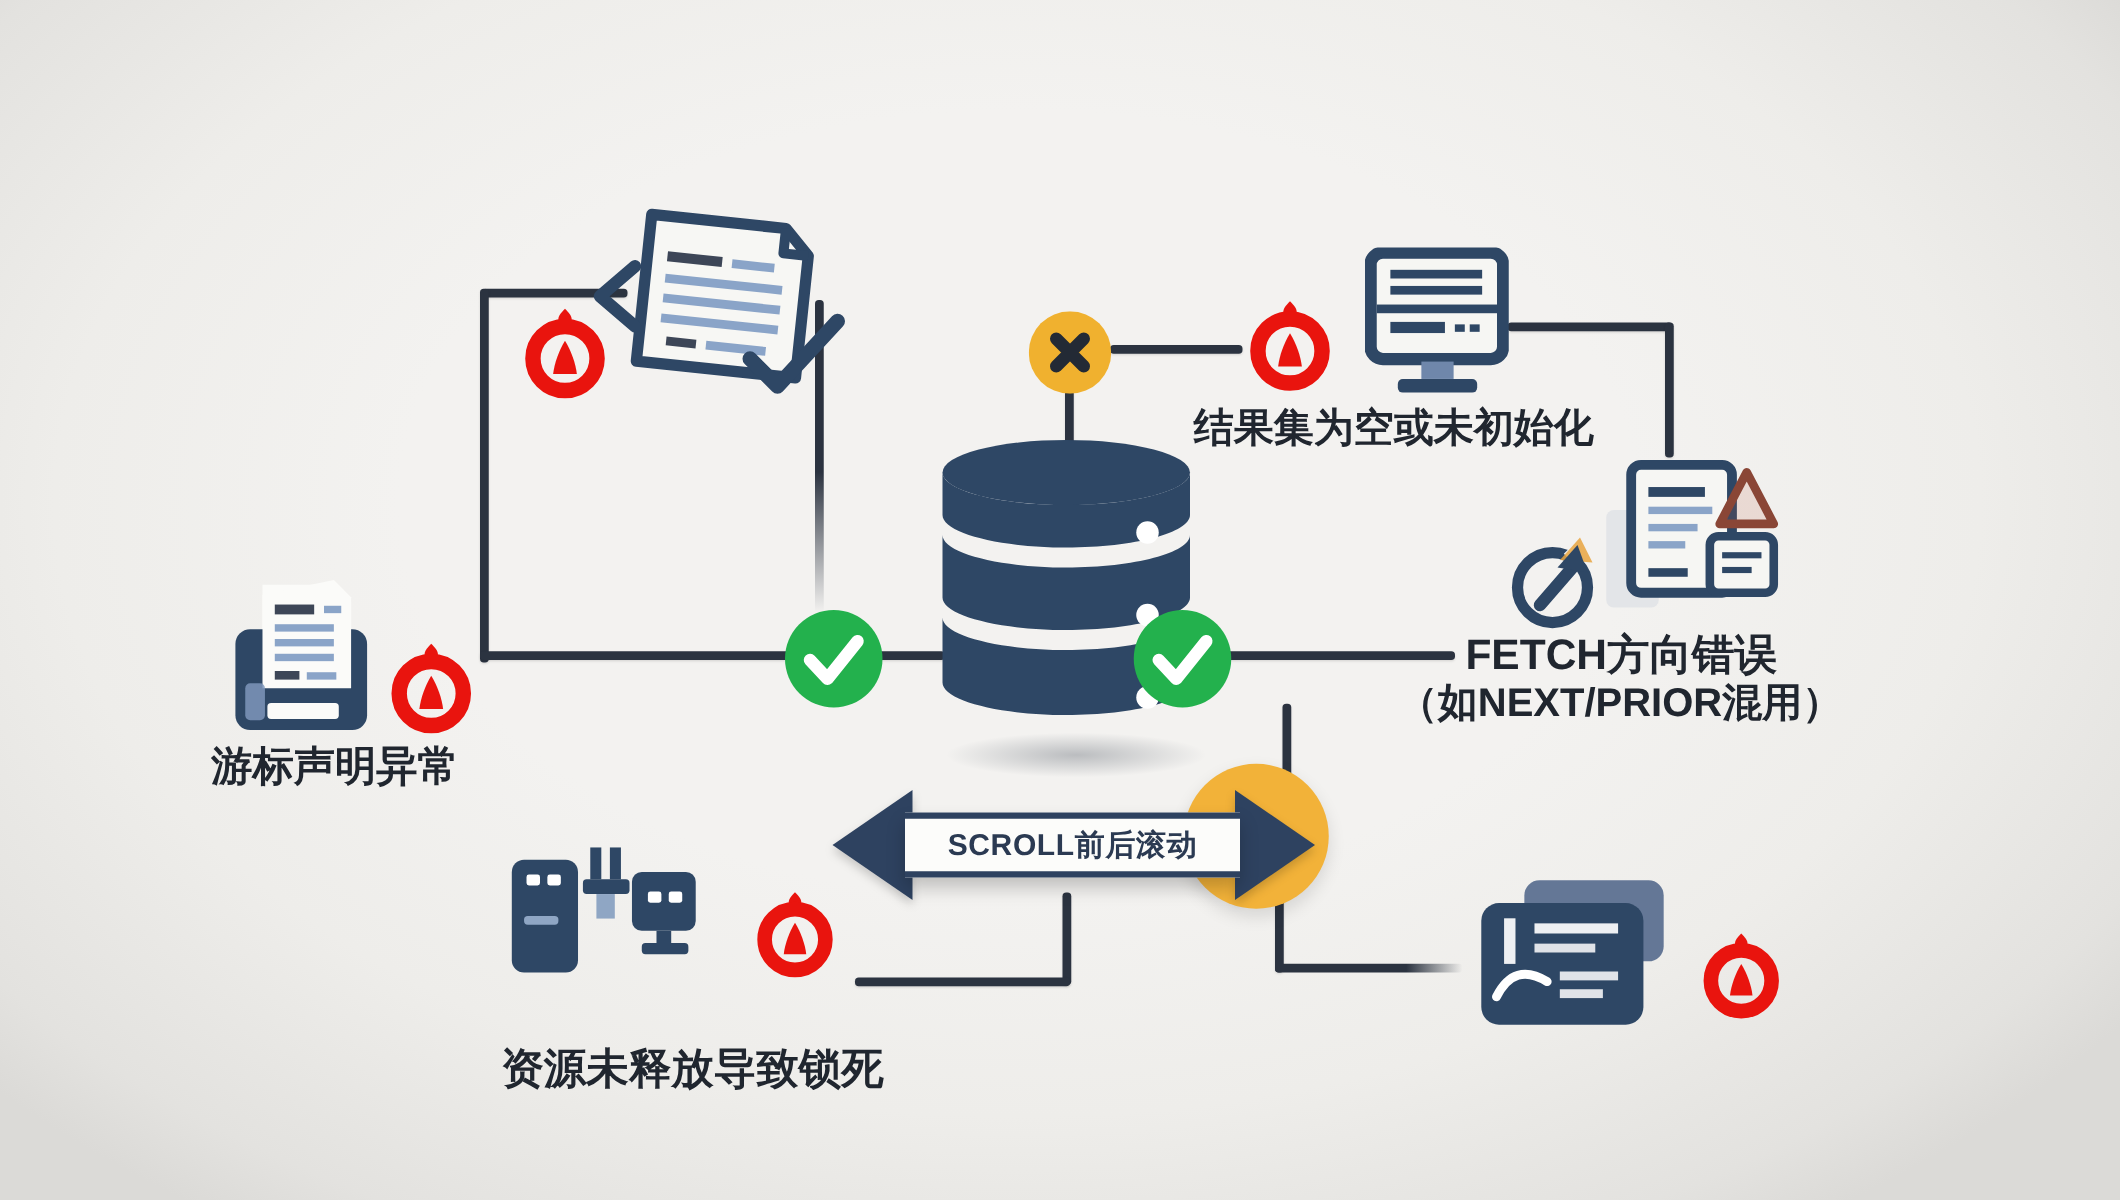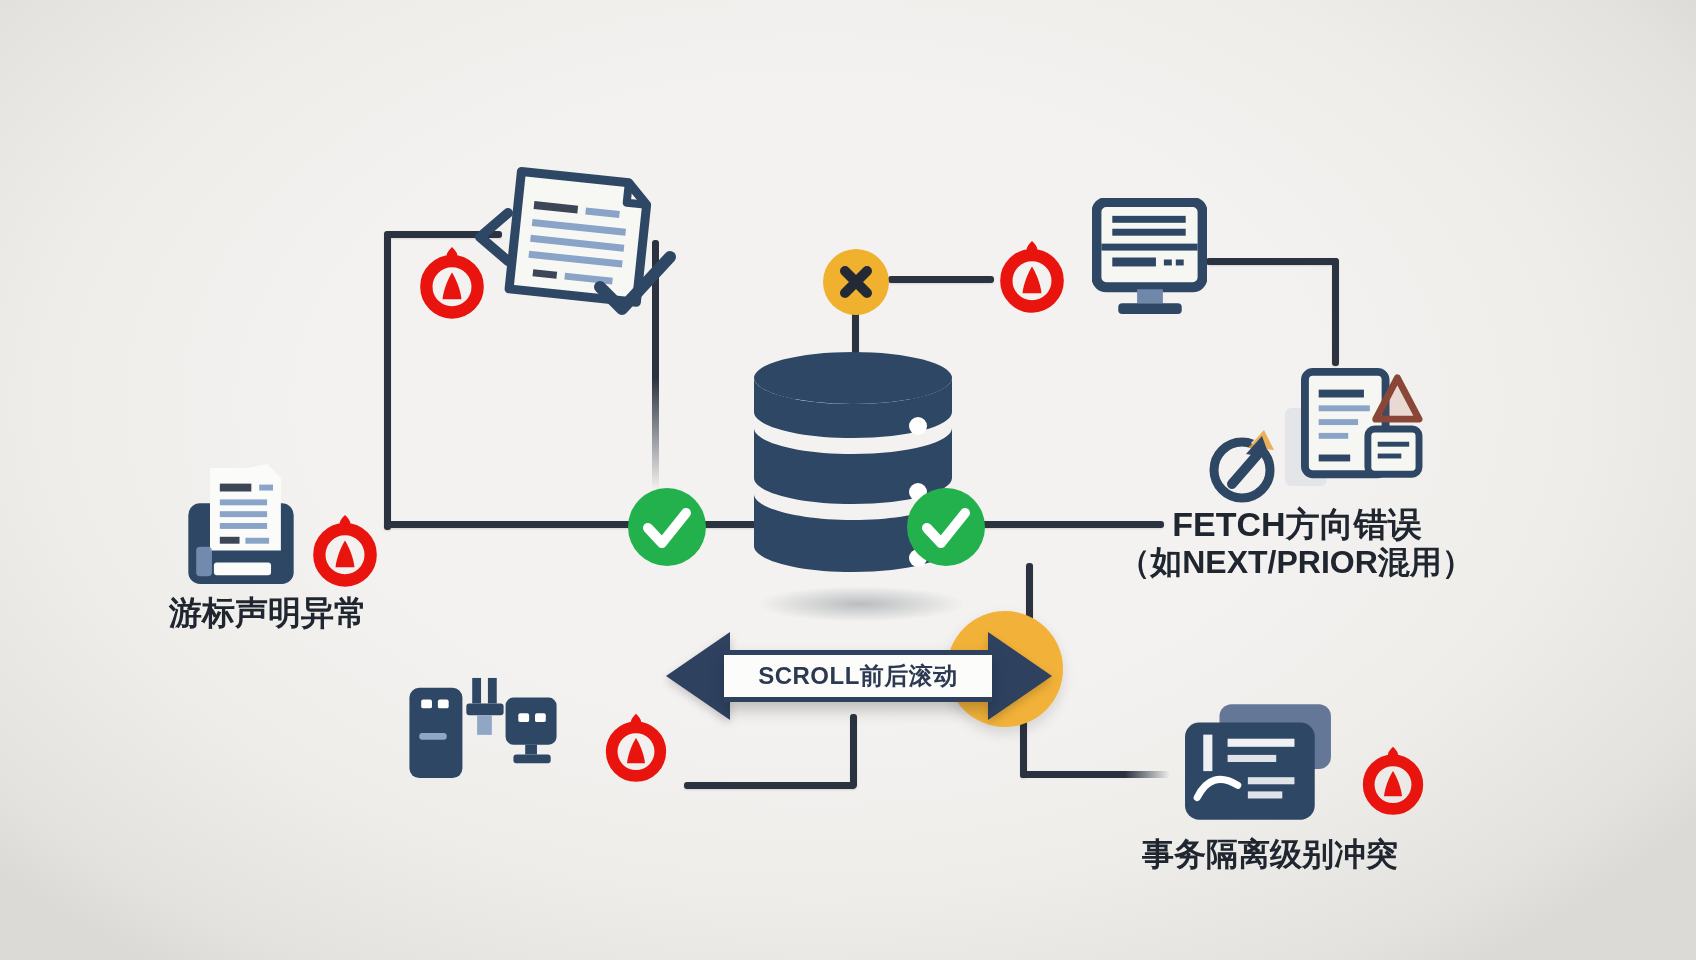--- a/index.html
+++ b/index.html
@@ -233,18 +233,19 @@
       <path d="M14 94 Q28 66 54 82" fill="none" stroke="#ffffff" stroke-width="7" stroke-linecap="round"></path>
     </svg>
   </div>
 
   <div class="tri-left" style="left:666px;top:632px;"></div>
   <div class="tri-right" style="left:988px;top:632px;"></div>
   <div class="band" style="left:724px;top:650px;width:268px;height:42px;">
     <span>SCROLL前后滚动</span>
   </div>
 
+  <div class="label" style="left:925px;top:324px;width:380px;font-size:32px;">结果集为空或未初始化</div>
   <div class="label" style="left:1117px;top:505px;width:360px;font-size:34px;">FETCH方向错误</div>
   <div class="label" style="left:1096px;top:544px;width:400px;font-size:32px;">（如NEXT/PRIOR混用）</div>
   <div class="label" style="left:88px;top:594px;width:360px;font-size:33px;">游标声明异常</div>
-  <div class="label" style="left:1090px;top:836px;width:360px;font-size:32px;">事务隔离级别冲突</div>
+  <div class="label" style="left:374px;top:836px;width:360px;font-size:34px;">资源未释放导致锁死</div>
 
 </div>
 
 </body></html>

